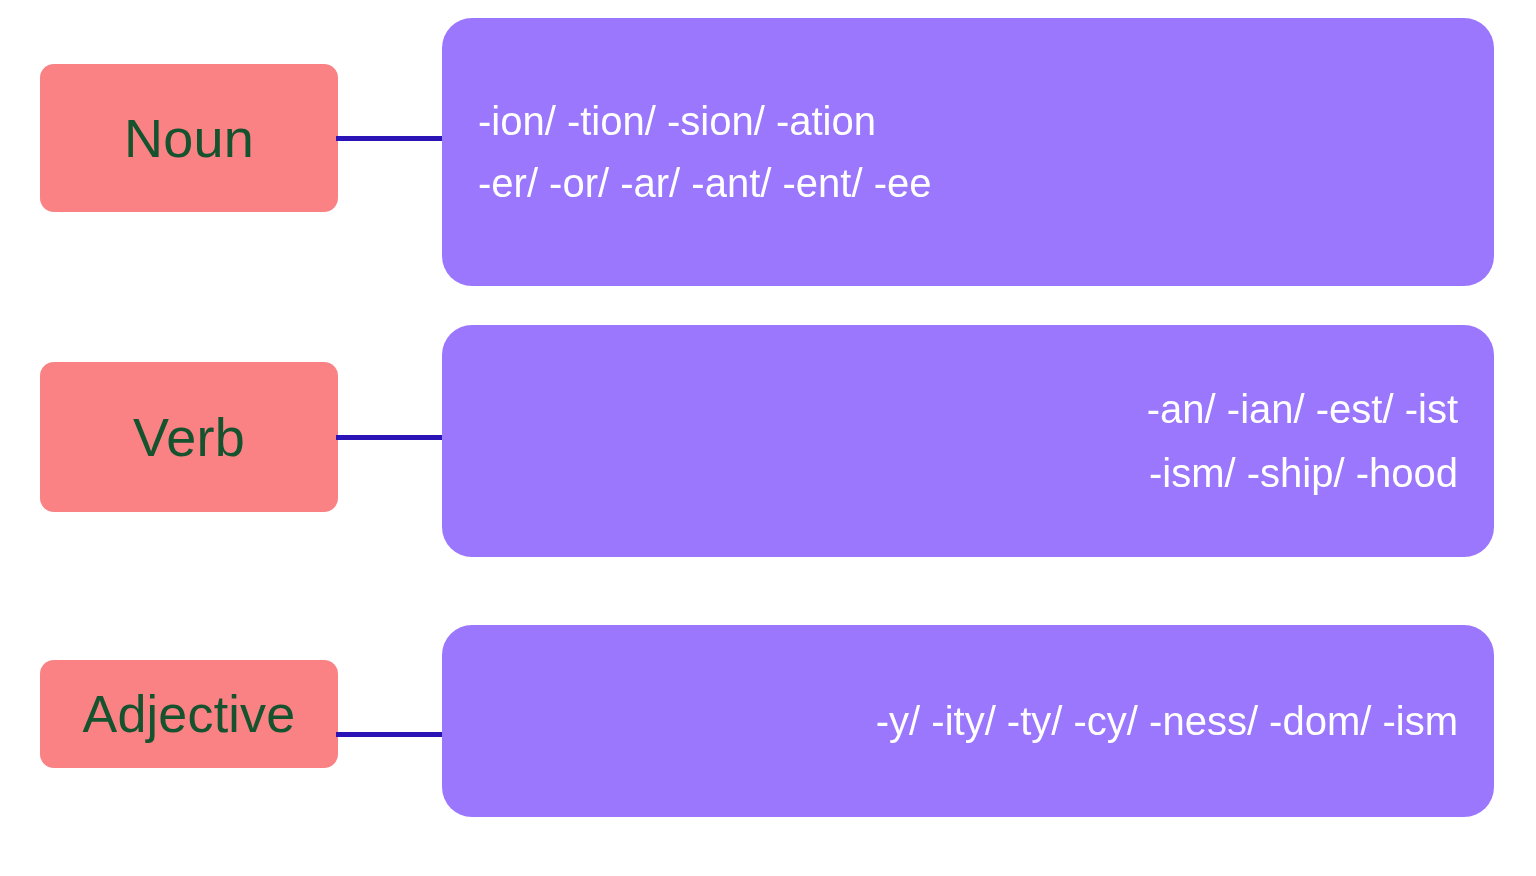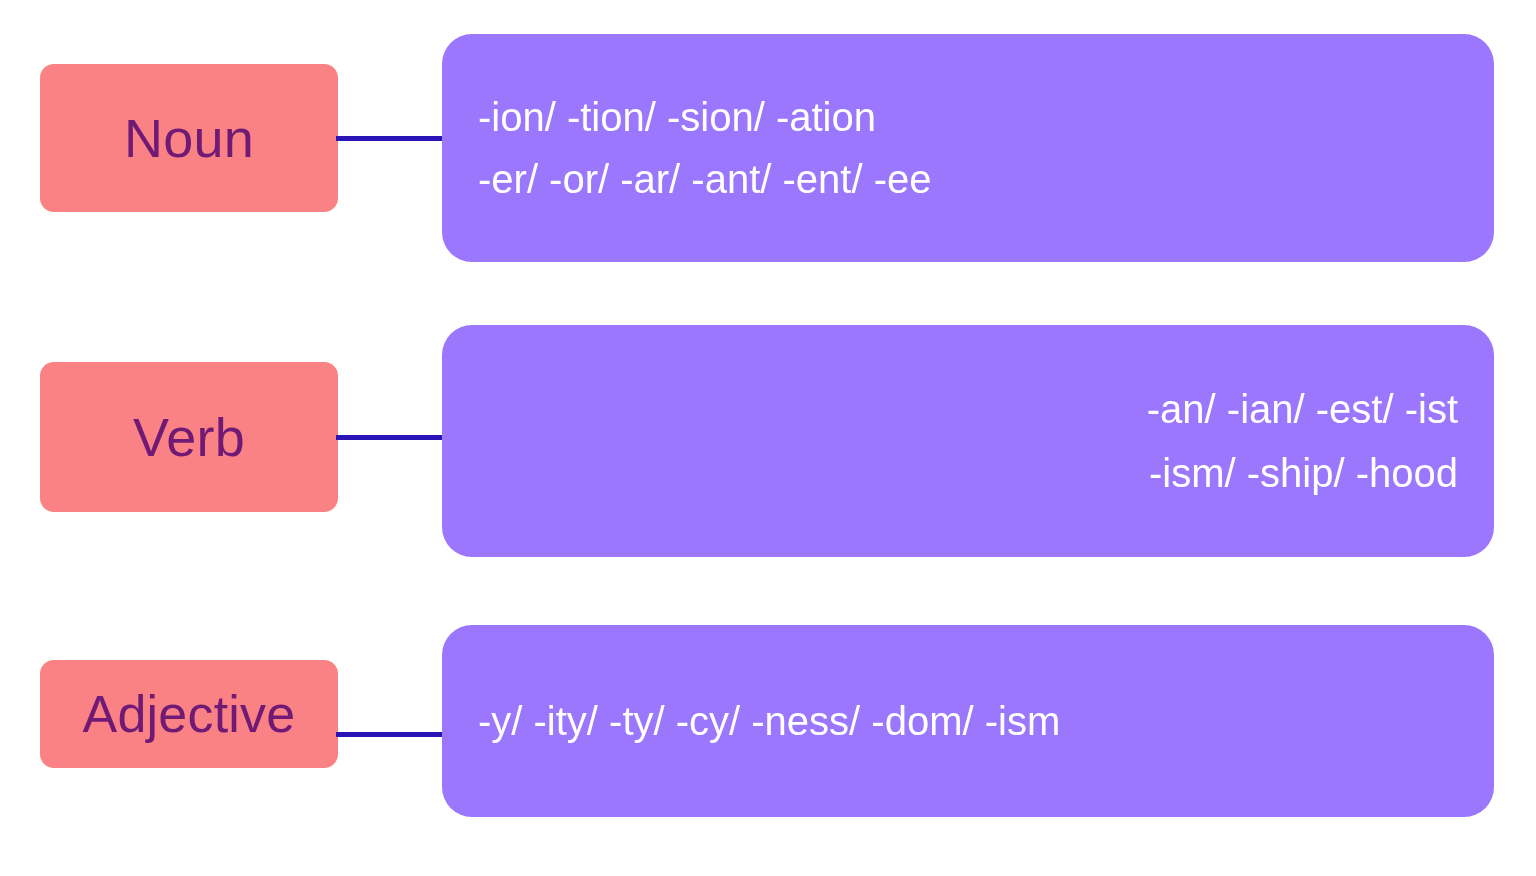--- a/index.html
+++ b/index.html
@@ -37,21 +37,21 @@
     left: 40px;
     width: 298px;
     background: #fa8184;
     border-radius: 14px;
     display: flex;
     align-items: center;
     justify-content: center;
     box-sizing: border-box;
   }
   .label-text {
-    color: #701a75;
+    color: #14532d;
     font-size: 54px;
     font-weight: 400;
     line-height: 1;
     letter-spacing: 0.2px;
     white-space: nowrap;
   }
 
   #row-noun .label-box      { top: 64px;  height: 148px; }
   #row-verb .label-box      { top: 62px;  height: 150px; }
   #row-adjective .label-box { top: 50px;  height: 108px; }
@@ -76,23 +76,23 @@
     left: 442px;
     width: 1052px;
     background: #9a77fd;
     border-radius: 30px;
     box-sizing: border-box;
     display: flex;
     flex-direction: column;
     justify-content: center;
     padding: 0 36px;
   }
-  #row-noun .content-box      { top: 34px; height: 228px; }
+  #row-noun .content-box      { top: 18px; height: 268px; }
   #row-verb .content-box      { top: 25px; height: 232px; }
-  #row-adjective .content-box { top: 15px; height: 192px; }
+  #row-adjective .content-box { top: 15px; height: 192px; text-align: right; }
 
   .content-line {
     color: #ffffff;
     font-size: 40px;
     font-weight: 400;
     line-height: 1.0;
     white-space: nowrap;
   }
   #row-noun .content-line      { margin: 11px 0; }
   #row-verb .content-line      { margin: 12px 0; }

